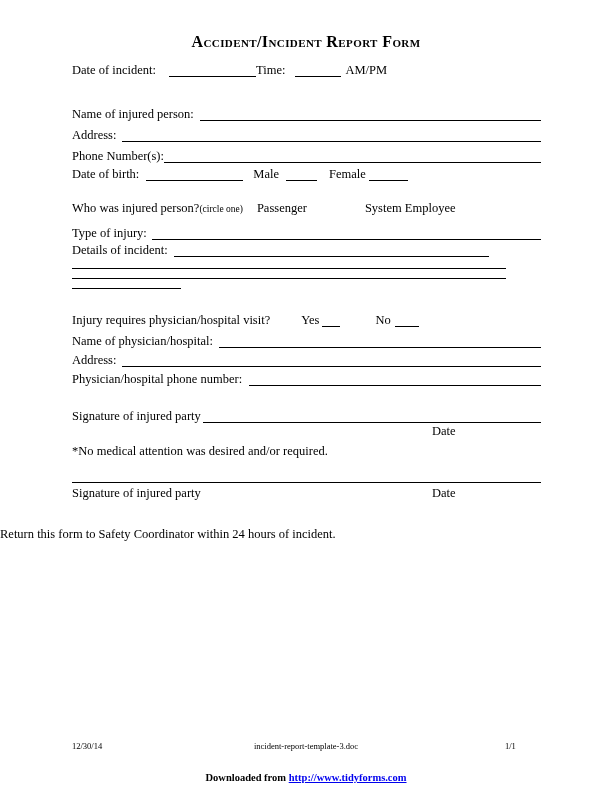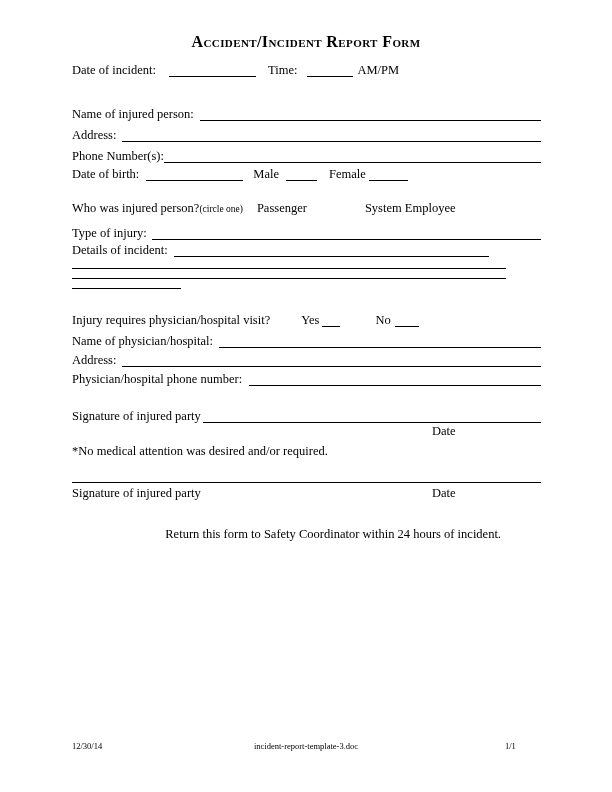--- a/index.html
+++ b/index.html
@@ -24,39 +24,39 @@
     font-size:12.5px; line-height:14px; white-space:nowrap;
   }
   .blank {
     display:inline-block; height:1px;
     border-bottom:1px solid #000; align-self:flex-end;
   }
   .fill { flex:1 1 auto; }
   .small { font-size:9.5px; line-height:12px; }
   .hline { position:absolute; border-top:1px solid #000; height:0; }
   .abs-text { position:absolute; font-size:12.5px; line-height:14px; white-space:nowrap; }
-  .center-text { position:absolute; left:0; width:501px; text-align:right; font-size:12.5px; }
+  .center-text { position:absolute; left:0; width:501px; text-align:left; font-size:12.5px; }
   .footer-text { position:absolute; font-size:8.5px; line-height:10px; white-space:nowrap; }
   .downloaded {
     position:absolute; top:772px; left:0; width:612px; text-align:center;
     font-size:10.5px; font-weight:bold;
   }
   .link { color:#0000ee; text-decoration:underline; cursor:pointer; }
 </style>
 </head>
 <body>
 
 <div class="page">
 
   <div class="title">Accident/Incident Report Form</div>
 
   <div class="row" style="top:62px">
     <span>Date of incident:</span>
     <span class="blank" style="width:87px;margin-left:13px"></span>
-    <span style="margin-left:12px">Time:</span>
+    <span style="margin-left:0">Time:</span>
     <span class="blank" style="width:46px;margin-left:10px"></span>
     <span style="margin-left:4px">AM/PM</span>
   </div>
 
   <div class="row" style="top:106px">
     <span>Name of injured person:</span>
     <span class="blank fill" style="margin-left:6px"></span>
   </div>
 
   <div class="row" style="top:127px">
@@ -132,14 +132,15 @@
   <div class="hline" style="top:482px;left:72px;width:469px"></div>
   <div class="abs-text" style="top:486px;left:72px">Signature of injured party</div>
   <div class="abs-text" style="top:486px;left:432px">Date</div>
 
   <div class="center-text" style="top:527px">Return this form to Safety Coordinator within 24 hours of incident.</div>
 
   <div class="footer-text" style="top:741px;left:72px">12/30/14</div>
   <div class="footer-text" style="top:741px;left:0;width:612px;text-align:center">incident-report-template-3.doc</div>
   <div class="footer-text" style="top:741px;left:505px">1/1</div>
 
+  <div class="downloaded"><span>Downloaded from </span><span class="link">http://www.tidyforms.com</span></div>
 
 </div>
 
 </body></html>

